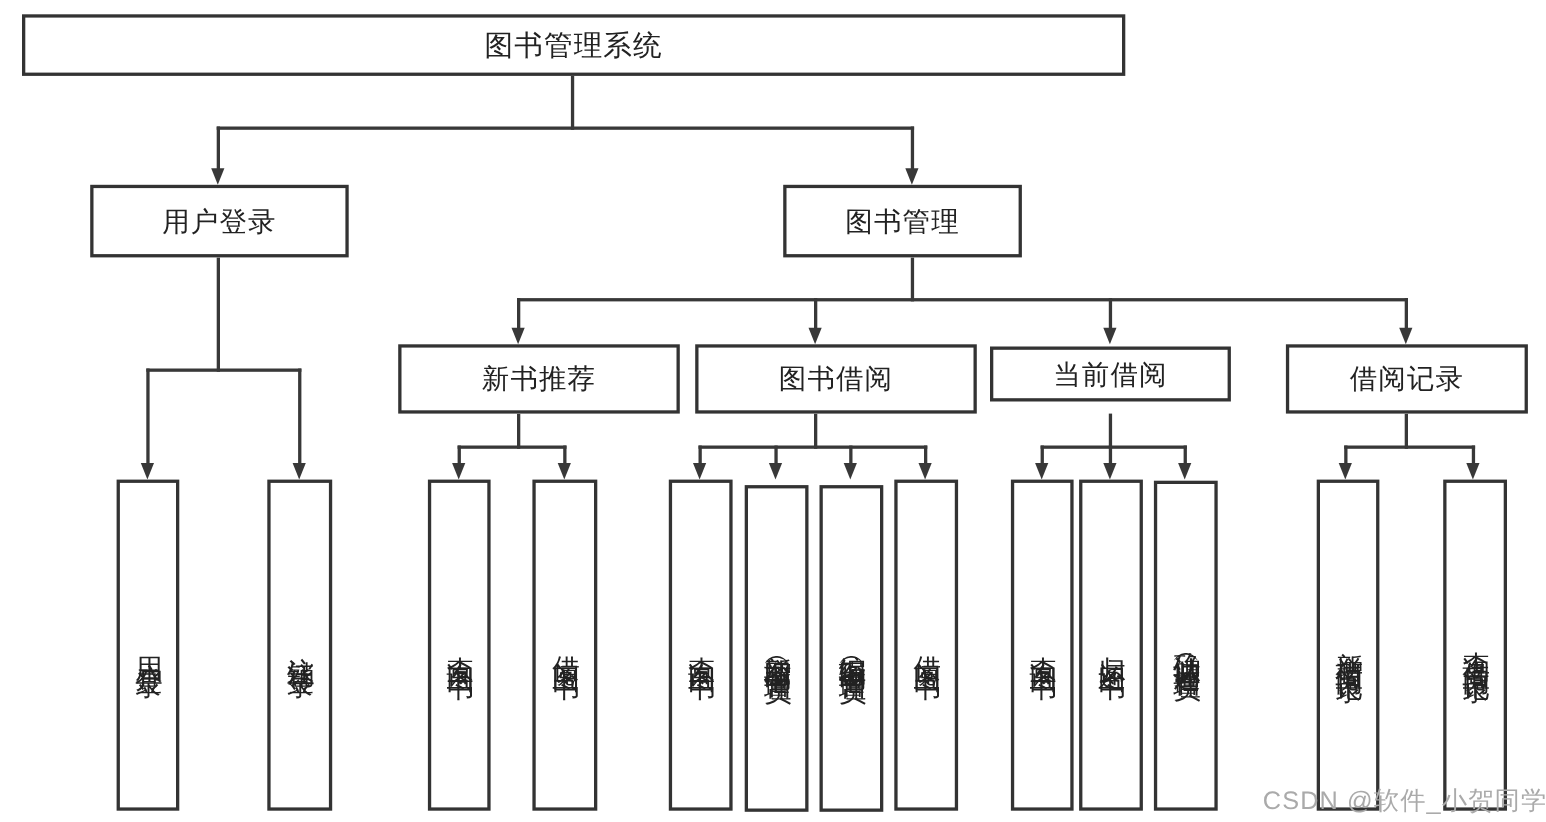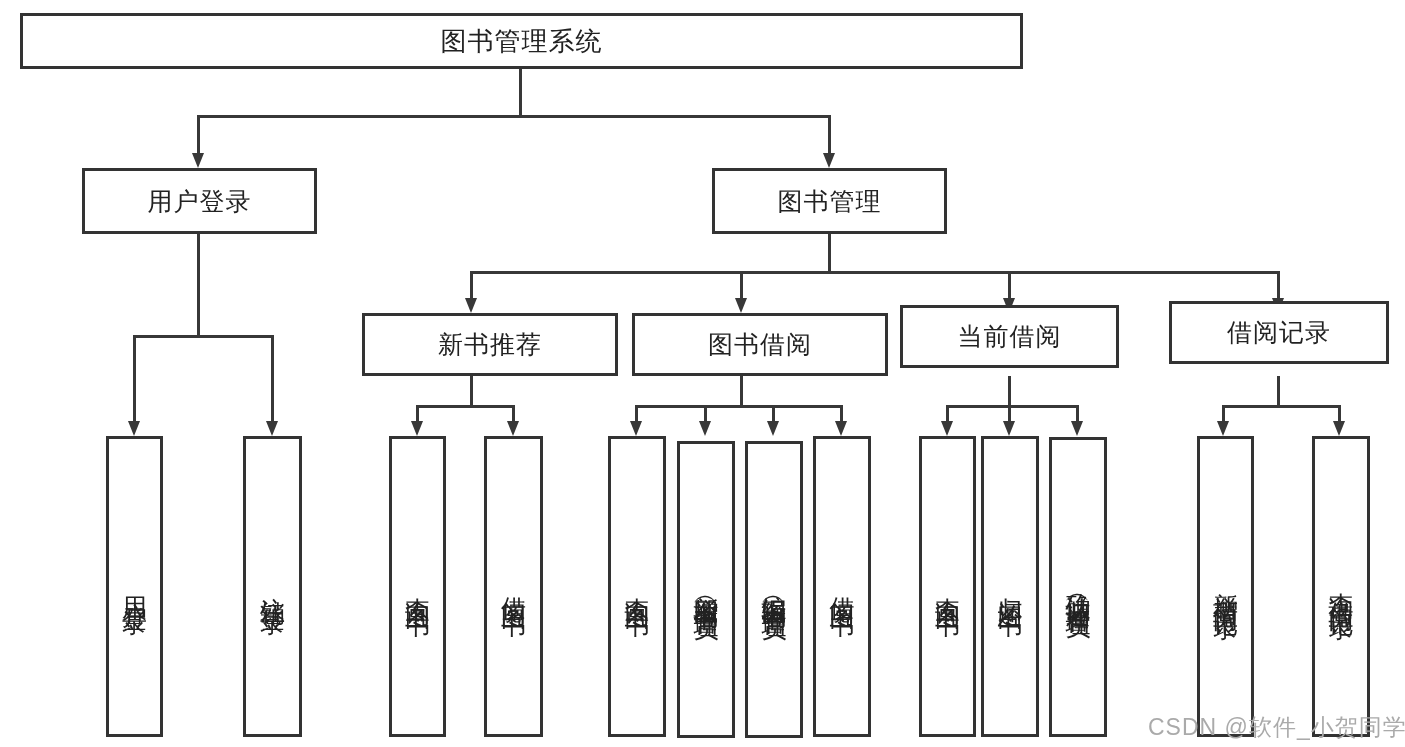--- a/index.html
+++ b/index.html
@@ -104,26 +104,26 @@
   <div class="vl" style="left:1277px;top:376px;height:32px"></div>
   <div class="hl" style="left:1222px;top:405px;width:119px"></div>
   <div class="vl" style="left:1222px;top:405px;height:19px"></div>
   <div class="ar" style="left:1217px;top:421px"></div>
   <div class="vl" style="left:1338px;top:405px;height:19px"></div>
   <div class="ar" style="left:1333px;top:421px"></div>
 
   <div class="node h root" style="left:20px;top:13px;width:1003px;height:56px">图书管理系统</div>
 
   <div class="node h" style="left:82px;top:168px;width:235px;height:66px">用户登录</div>
-  <div class="node h" style="left:712px;top:168px;width:235px;height:66px">图书管理</div>
+  <div class="node h" style="left:712px;top:168px;width:217px;height:66px">图书管理</div>
 
   <div class="node h" style="left:362px;top:313px;width:256px;height:63px">新书推荐</div>
   <div class="node h" style="left:632px;top:313px;width:256px;height:63px">图书借阅</div>
-  <div class="node h" style="left:900px;top:305px;width:219px;height:63px">当前借阅</div>
-  <div class="node h" style="left:1169px;top:301px;width:220px;height:63px">借阅记录</div>
+  <div class="node h" style="left:900px;top:315px;width:219px;height:50px">当前借阅</div>
+  <div class="node h" style="left:1169px;top:313px;width:220px;height:63px">借阅记录</div>
 
   <div class="node v" style="left:106px;top:436px;width:57px;height:301px">用户登录</div>
   <div class="node v" style="left:243px;top:436px;width:59px;height:301px">注销登录</div>
 
   <div class="node v" style="left:389px;top:436px;width:57px;height:301px">查询图书</div>
   <div class="node v" style="left:484px;top:436px;width:59px;height:301px">借阅图书</div>
 
   <div class="node v" style="left:608px;top:436px;width:58px;height:301px">查询图书</div>
   <div class="node v" style="left:677px;top:441px;width:58px;height:297px;letter-spacing:3px">新增图书（管理员）</div>
   <div class="node v" style="left:745px;top:441px;width:58px;height:297px;letter-spacing:3px">编辑图书（管理员）</div>

